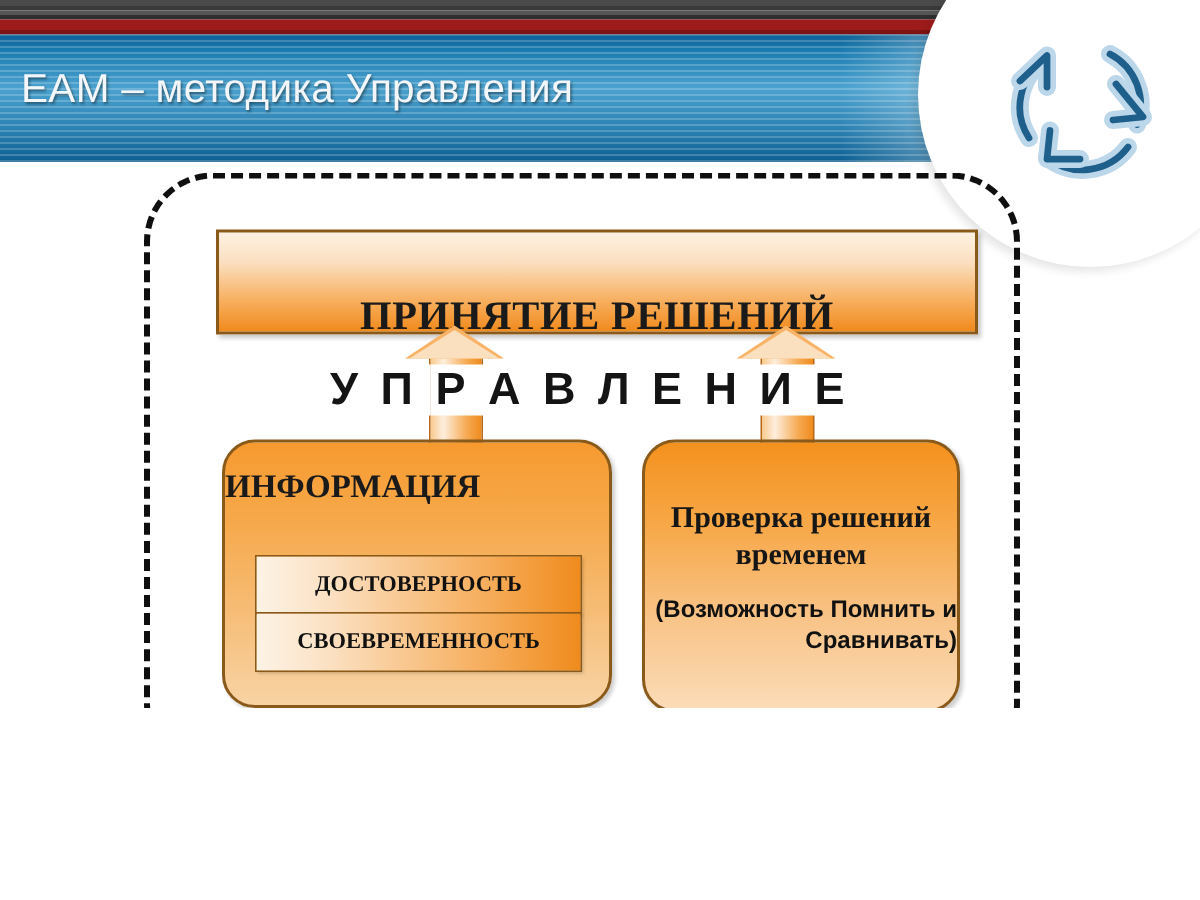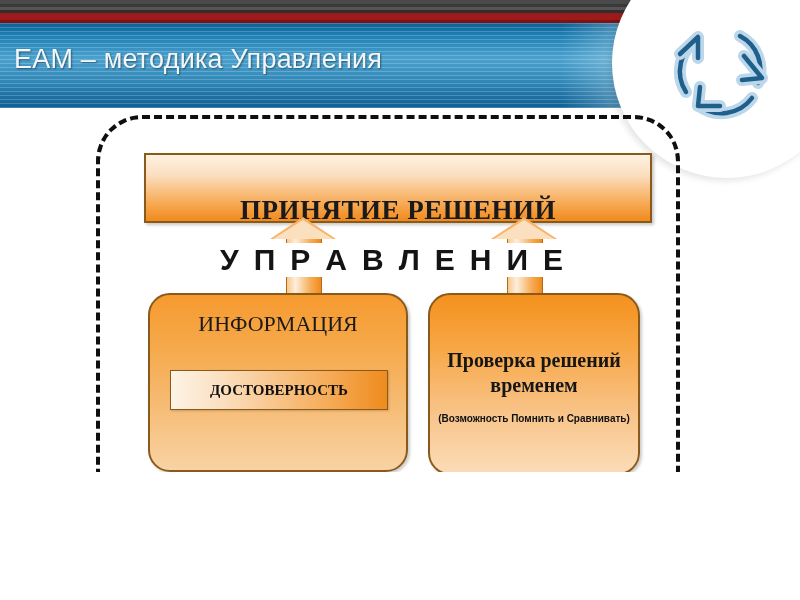--- a/index.html
+++ b/index.html
@@ -107,22 +107,22 @@
   #upravlenie span{background:#ffffff;padding:0 3px;}
 
   
   #info-panel{
     position:absolute;left:148px;top:293px;width:256px;height:175px;
     border:2px solid #8a5a1b;border-radius:22px;
     background:linear-gradient(to bottom,#f69a2f 0%,#f6a94b 30%,#f6bb73 62%,#f8d3a4 100%);
     box-shadow:2px 2px 3px rgba(0,0,0,.20);
   }
   #info-title{
-    position:absolute;left:0;top:16px;width:256px;text-align:center;
-    font-family:"Liberation Serif",serif;font-weight:normal;font-size:22px;color:#1a1a1a;
+    position:absolute;left:0;top:16px;width:256px;text-align:left;
+    font-family:"Liberation Serif",serif;font-weight:bold;font-size:22px;color:#1a1a1a;
   }
   .subbox{
     position:absolute;left:20px;width:216px;height:38px;
     border:1.5px solid #8a5a1b;
     background:linear-gradient(to right,#fdf3e6 0%,#fbe1c3 22%,#f6ac59 72%,#ef8b1d 100%);
     display:flex;align-items:center;justify-content:center;
     box-shadow:1px 1px 2px rgba(0,0,0,.18);
   }
   .subbox span{
     font-family:"Liberation Serif",serif;font-weight:bold;font-size:15px;color:#111;white-space:nowrap;
@@ -138,21 +138,21 @@
     background:linear-gradient(to bottom,#f4911e 0%,#f7a746 30%,#f8c285 64%,#fbdcb8 100%);
     box-shadow:2px 2px 3px rgba(0,0,0,.20);
     display:flex;flex-direction:column;align-items:center;justify-content:center;
     padding-top:4px;box-sizing:border-box;
   }
   #verify-title{
     font-family:"Liberation Serif",serif;font-weight:bold;font-size:20px;
     color:#161616;text-align:center;line-height:1.25;
   }
   #verify-sub{
-    margin-top:14px;font-size:10px;font-weight:bold;color:#111;
+    margin-top:14px;font-size:16px;font-weight:bold;color:#111;
     text-align:right;line-height:1.3;
   }
 
   
   .ribbon{
     position:absolute;height:33px;
     background:#0a6ba3;
     color:#ffffff;
     font-size:7px;font-weight:bold;line-height:1.35;text-align:center;
     display:flex;align-items:flex-start;justify-content:center;
@@ -245,20 +245,23 @@
     <span>Н</span>
     <span>И</span>
     <span>Е</span>
   </div>
 
   <div id="info-panel">
     <div id="info-title">ИНФОРМАЦИЯ</div>
     <div class="subbox" id="subbox-1">
       <span>ДОСТОВЕРНОСТЬ</span>
     </div>
+    <div class="subbox" id="subbox-2">
+      <span>СВОЕВРЕМЕННОСТЬ</span>
+    </div>
   </div>
 
   <div id="verify-panel">
     <div id="verify-title">Проверка решений временем</div>
     <div id="verify-sub">(Возможность Помнить и Сравнивать)</div>
   </div>
 
   <div class="ribbon" id="ribbon-0">
     <span class="rtxt">
       <span>Управление</span><br>

